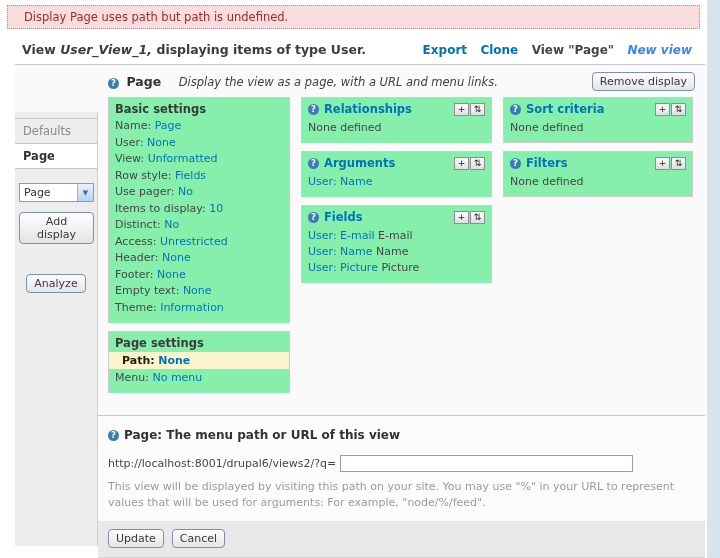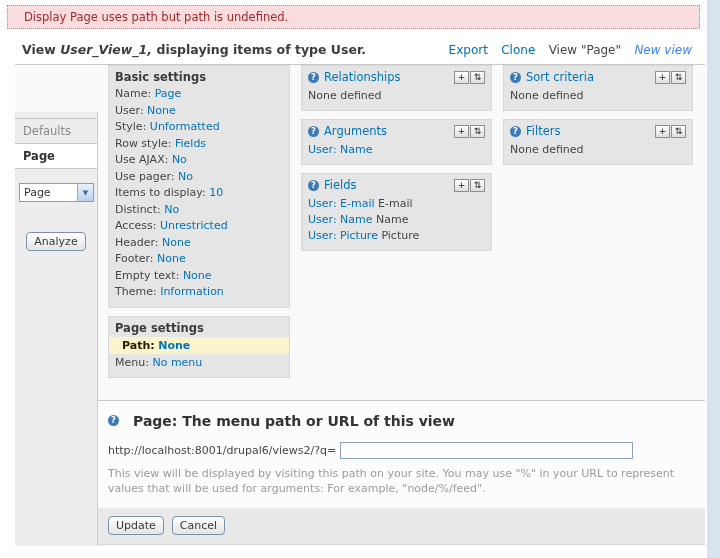--- a/index.html
+++ b/index.html
@@ -14,21 +14,21 @@
     background:#d9e3ed; }
 
   
   .error-box { margin:5px 20px 0 7px; background:#f9dcde; border:1px dotted #cf7d80;
     color:#9c2b2b; padding:4px 16px; font-size:11.5px; }
 
   
   .view-header { display:flex; justify-content:space-between; align-items:baseline;
     margin:13px 28px 7px 22px; font-weight:bold; font-size:12.5px; color:#3c3c3c; }
   .view-title em { font-style:italic; }
-  .view-links a { margin-left:9px; font-size:12px; font-weight:normal; }
+  .view-links a { margin-left:9px; font-size:12px; font-weight:bold; }
   .lnk-blue { color:#0071b3; }
   .lnk-dark { color:#454545; }
   .lnk-orange { color:#3b82f6; font-style:italic; }
 
   
   .views-ui { margin-left:15px; width:690px; display:flex; align-items:stretch;
     border-top:1px solid #c9c9c9; background:#fafafa; height:482px; }
 
   
   .tabs-col { width:83px; background:#ededed; border-right:1px solid #cfcfcf; flex:none;margin-top:47px; }
@@ -58,45 +58,45 @@
 
   .help-icon { display:inline-block; width:11px; height:11px; border-radius:6px;
     background:#3c7ab8; color:#fff; font-size:8.5px; font-weight:bold;
     text-align:center; line-height:11px; cursor:pointer; flex:none; }
 
   .cols { display:flex; padding:0 10px; gap:11px; }
   .col1 { width:182px; flex:none; }
   .col2 { width:191px; flex:none; }
   .col3 { width:190px; flex:none; }
 
-  .box { background:#e5e5e5; border:1px dotted #cdcdcd; padding:4px 6px 6px;
+  .box { background:#86efac; border:1px dotted #cdcdcd; padding:4px 6px 6px;
     margin-bottom:8px; }
   .box-title-plain { font-weight:bold; color:#3a3a3a; font-size:11.5px; margin-bottom:2px; }
   .srow { line-height:16.5px; white-space:nowrap; }
   .lbl { color:#464646; }
   a.val, a.blue { color:#0073ba; }
   .box-head { display:flex; align-items:center; margin-bottom:4px; }
-  .box-title { font-weight:normal; color:#0073ba; margin-left:5px; font-size:11.5px; flex:1; }
+  .box-title { font-weight:bold; color:#0073ba; margin-left:5px; font-size:11.5px; flex:1; }
   .box-ops { display:flex; gap:1px; }
   .op-btn { width:15px; height:13px; font-size:9px; line-height:10px; padding:0;
     border:1px solid #8e8e8e; background:linear-gradient(#ffffff,#dedede);
     color:#222; cursor:pointer; font-family:inherit; }
   .box-item { line-height:16px; white-space:nowrap; }
   .box-item .suffix { color:#464646; }
   .empty-text { color:#464646; line-height:16px; }
 
   .path-row { background:#faf4cd; margin:0 -6px; padding:0 14px 0 13px; line-height:17px; }
   .path-label { font-weight:bold; color:#201d00; }
   .path-value { font-weight:bold; color:#0073ba; }
   .menu-row { line-height:17px; }
 
   
   .form-section { margin-top:14px; border-top:1px solid #c9c9c9; background:#fcfcfc; padding-top:12px; }
   .form-title-row { padding:0 10px; display:flex; align-items:center; }
-  .form-title { font-weight:bold; font-size:14px; color:#333; margin-left:14px; }
+  .form-title { font-weight:bold; font-size:12px; color:#333; margin-left:5px; }
   .url-row { padding:13px 10px 2px; display:flex; align-items:center; color:#454545; font-size:11px; }
   .url-input { margin-left:4px; width:293px; height:17px; border:1px solid #8ba3ba;
     font-size:11px; padding:1px 3px; font-family:inherit; background:#fff; }
   .form-desc { padding:5px 10px 0; color:#9b9b9b; line-height:15.5px; max-width:610px; }
   .buttons-strip { margin-top:11px; background:#e8e8e8; border-bottom:1px solid #d7d7d7;
     padding:8px 10px 9px; display:flex; gap:8px; }
 </style>
 </head>
 <body>
 
@@ -125,37 +125,43 @@
   <div class="tabs-col">
     <div class="tab-list">
       <div class="tab">Defaults</div>
       <div class="tab active">Page</div>
     </div>
     <div class="sidebar-controls">
       <div class="select">
         <span>Page</span>
         <span class="select-arrow">▼</span>
       </div>
+      <button class="btn add-display-btn">Add display</button>
       <button class="btn analyze-btn">Analyze</button>
     </div>
   </div>
 
   <div class="display-area">
 
+    <div class="display-header">
+      <span class="help-icon">?</span>
+      <span class="display-title">Page</span>
+      <span class="display-desc">Display the view as a page, with a URL and menu links.</span>
+      <button class="btn remove-btn">Remove display</button>
+    </div>
 
     <div class="cols">
 
       <div class="col1">
         <div class="box">
           <div class="box-title-plain">Basic settings</div>
           <div class="srow"><span class="lbl">Name:</span> <a class="val">Page</a></div>
           <div class="srow"><span class="lbl">User:</span> <a class="val">None</a></div>
-          <div class="srow"><span class="lbl">Style:</span> <a class="val">Unformatted</a></div>
+          <div class="srow"><span class="lbl">View:</span> <a class="val">Unformatted</a></div>
           <div class="srow"><span class="lbl">Row style:</span> <a class="val">Fields</a></div>
-          <div class="srow"><span class="lbl">Use AJAX:</span> <a class="val">No</a></div>
           <div class="srow"><span class="lbl">Use pager:</span> <a class="val">No</a></div>
           <div class="srow"><span class="lbl">Items to display:</span> <a class="val">10</a></div>
           <div class="srow"><span class="lbl">Distinct:</span> <a class="val">No</a></div>
           <div class="srow"><span class="lbl">Access:</span> <a class="val">Unrestricted</a></div>
           <div class="srow"><span class="lbl">Header:</span> <a class="val">None</a></div>
           <div class="srow"><span class="lbl">Footer:</span> <a class="val">None</a></div>
           <div class="srow"><span class="lbl">Empty text:</span> <a class="val">None</a></div>
           <div class="srow"><span class="lbl">Theme:</span> <a class="val">Information</a></div>
         </div>
 

